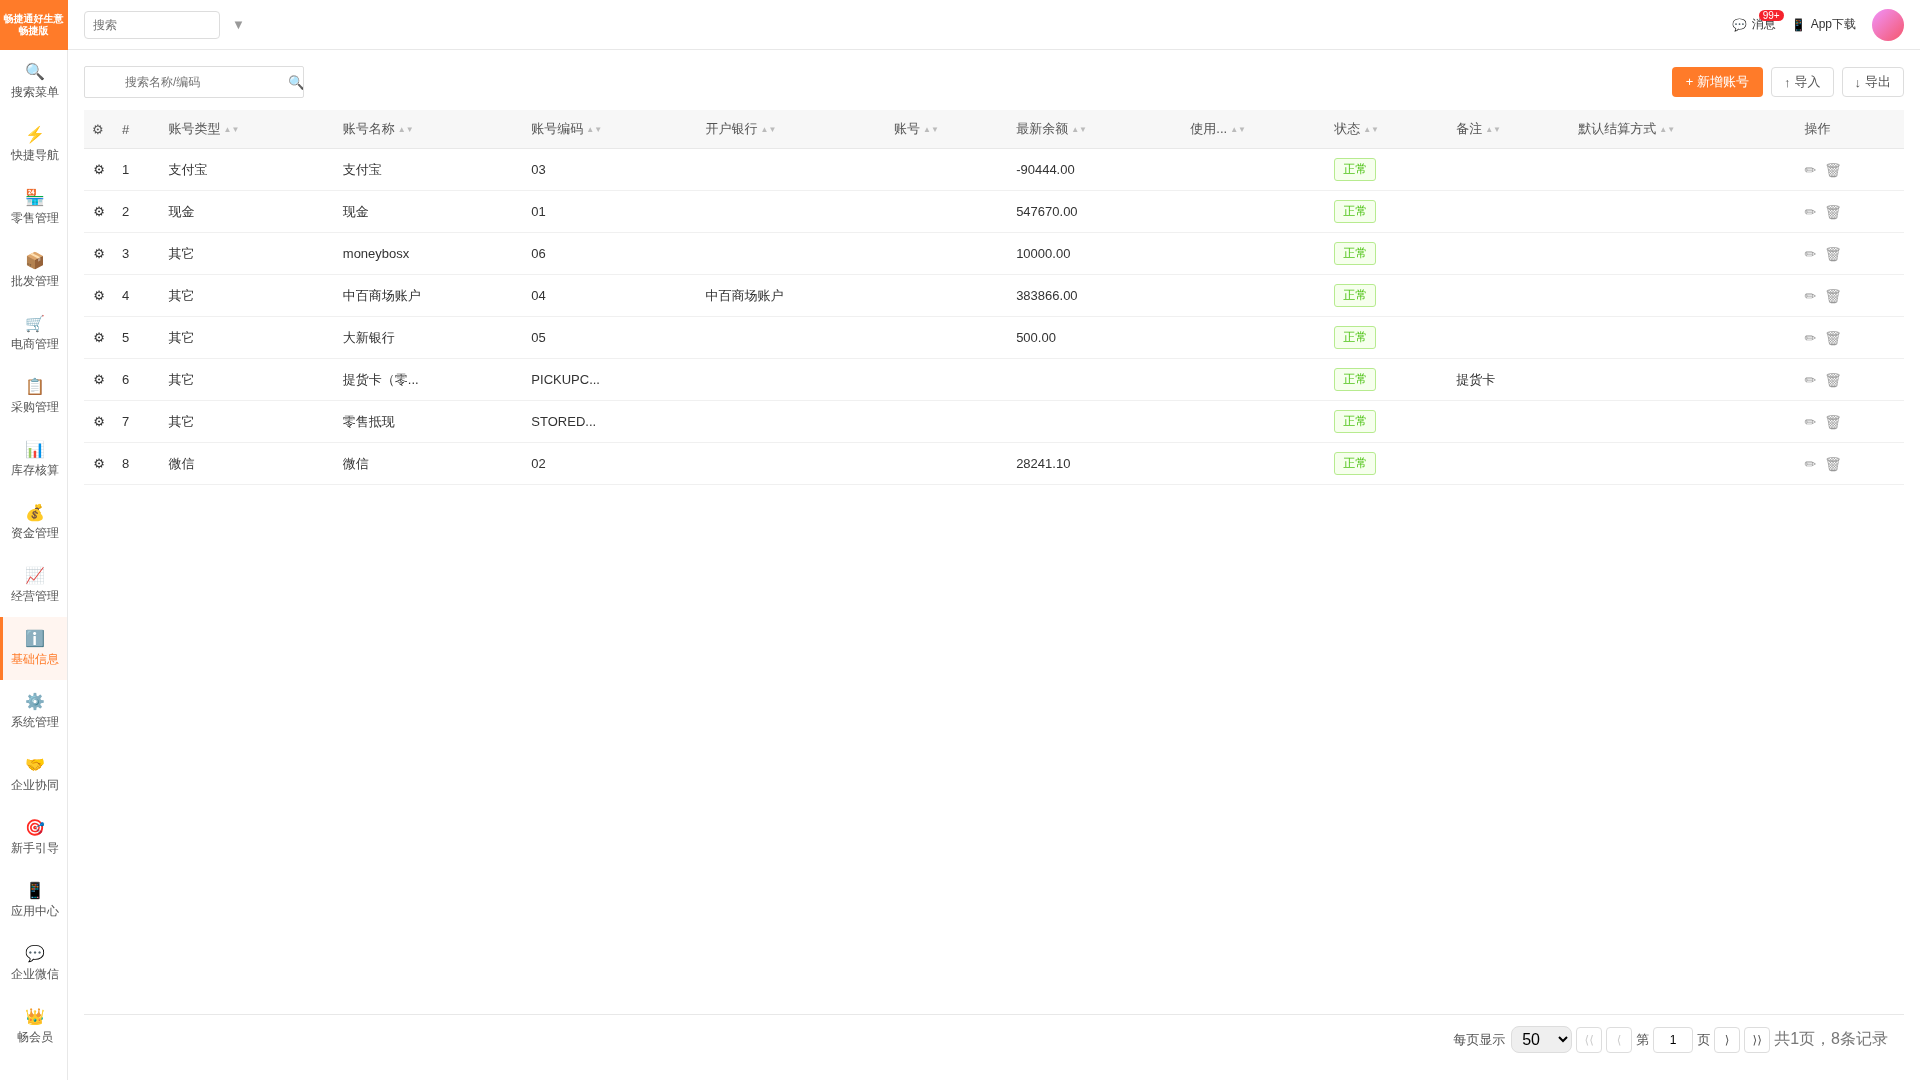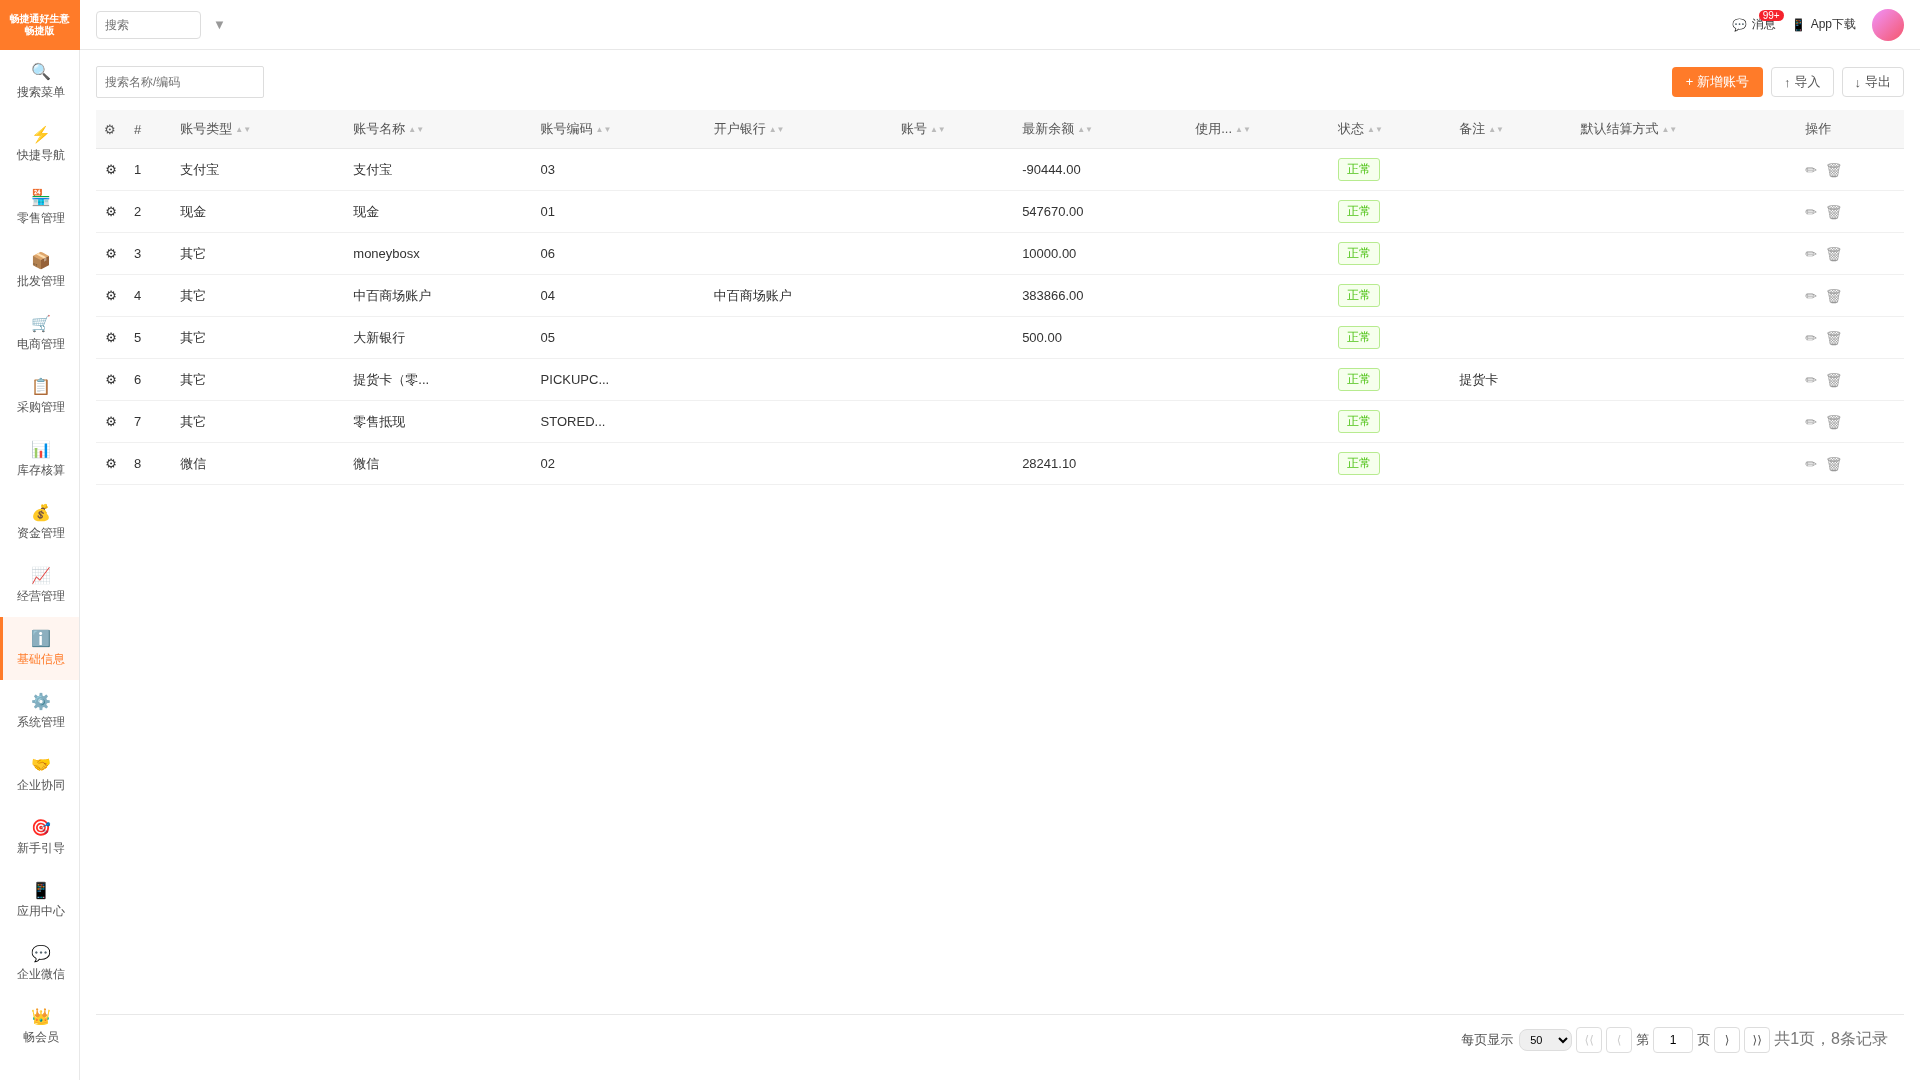--- a/index.html
+++ b/index.html
@@ -1,20 +1,20 @@
 <!DOCTYPE html>
 <html><head>
   <meta charset="utf-8">
   <style>
     * { box-sizing: border-box; margin: 0; padding: 0; }
     body { font-family: 'Microsoft YaHei', Arial, sans-serif; font-size: 13px; background: #f5f5f5; display: flex; height: 1080px; width: 1920px; overflow: hidden; }
 
     
     .sidebar {
-      width: 80px;
+      width: 68px;
       background: #fff;
       display: flex;
       flex-direction: column;
       align-items: center;
       border-right: 1px solid #e8e8e8;
       flex-shrink: 0;
     }
     .sidebar-logo {
       width: 80px;
       height: 50px;
@@ -57,21 +57,21 @@
       height: 50px;
       background: #fff;
       display: flex;
       align-items: center;
       justify-content: space-between;
       padding: 0 16px;
       border-bottom: 1px solid #e8e8e8;
     }
     .top-header-left { display: flex; align-items: center; gap: 12px; }
     .search-box {
-      width: 105px;
+      width: 136px;
       height: 28px;
       border: 1px solid #ddd;
       border-radius: 4px;
       padding: 0 8px;
       font-size: 12px;
     }
     .top-header-right { display: flex; align-items: center; gap: 16px; }
     .msg-btn {
       display: flex;
       align-items: center;
@@ -146,22 +146,23 @@
       margin-bottom: 12px;
     }
     .toolbar-left { display: flex; align-items: center; gap: 8px; }
     .toolbar-right { display: flex; align-items: center; gap: 8px; margin-left: 32px; }
     .search-input-wrapper {
       display: flex;
       align-items: center;
       border: 1px solid #ddd;
       border-radius: 2px;
       overflow: hidden;
-      width: 168px;
+      width: 220px;
       height: 32px;
+      padding-left: 32px;
     }
     .search-input {
       flex: 1;
       border: none;
       outline: none;
       padding: 0 8px;
       font-size: 12px;
     }
     .search-btn {
       width: 32px;
@@ -246,21 +247,21 @@
       font-size: 13px;
       color: #555;
       border-top: 1px solid #e8e8e8;
       padding: 4px 16px;
     }
     .page-size-wrapper { display: flex; align-items: center; gap: 6px; }
     .page-size-select {
       border: 1px solid #ddd;
       border-radius: 8px;
       padding: 3px 6px;
-      font-size: 11px;
+      font-size: 16px;
       cursor: pointer;
     }
     .page-nav { display: flex; align-items: center; gap: 4px; }
     .page-btn {
       width: 26px;
       height: 26px;
       border: 1px solid #ddd;
       border-radius: 4px;
       background: white;
       cursor: pointer;

